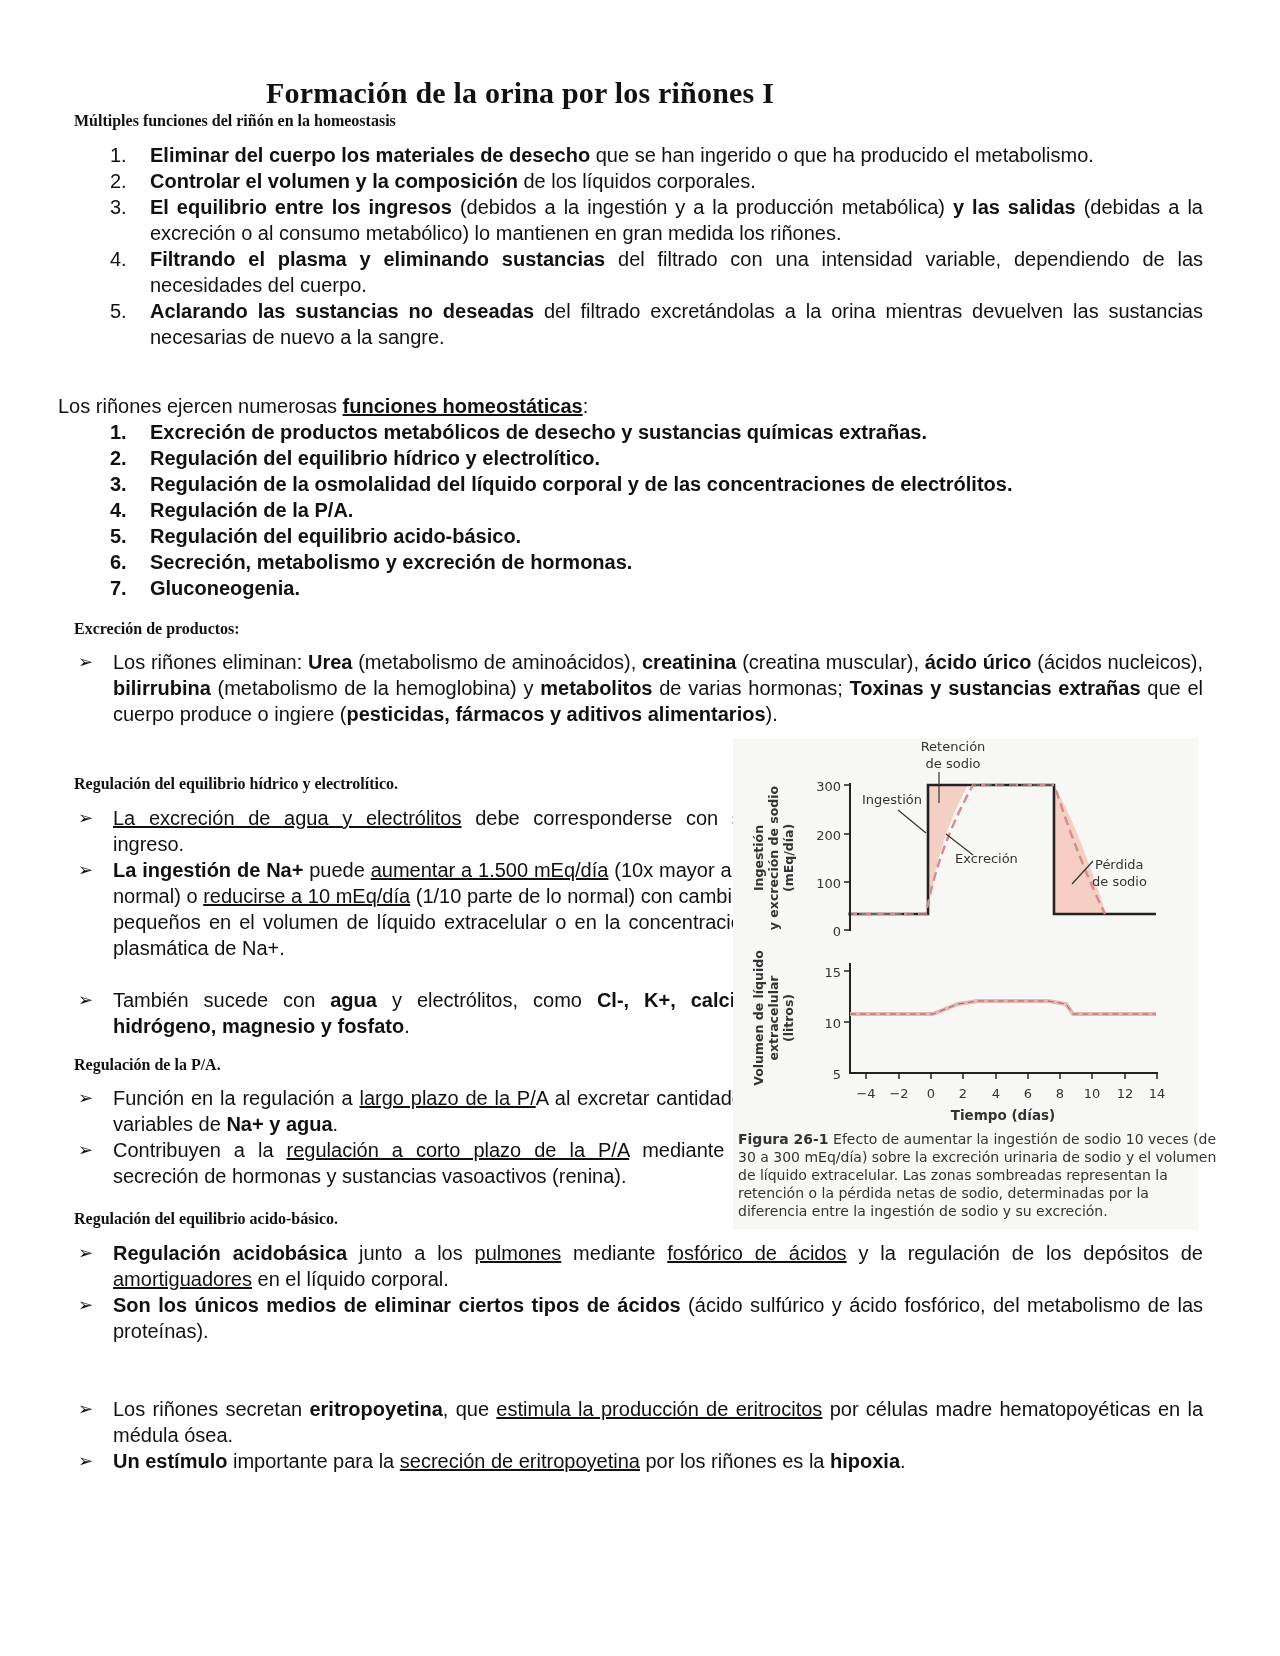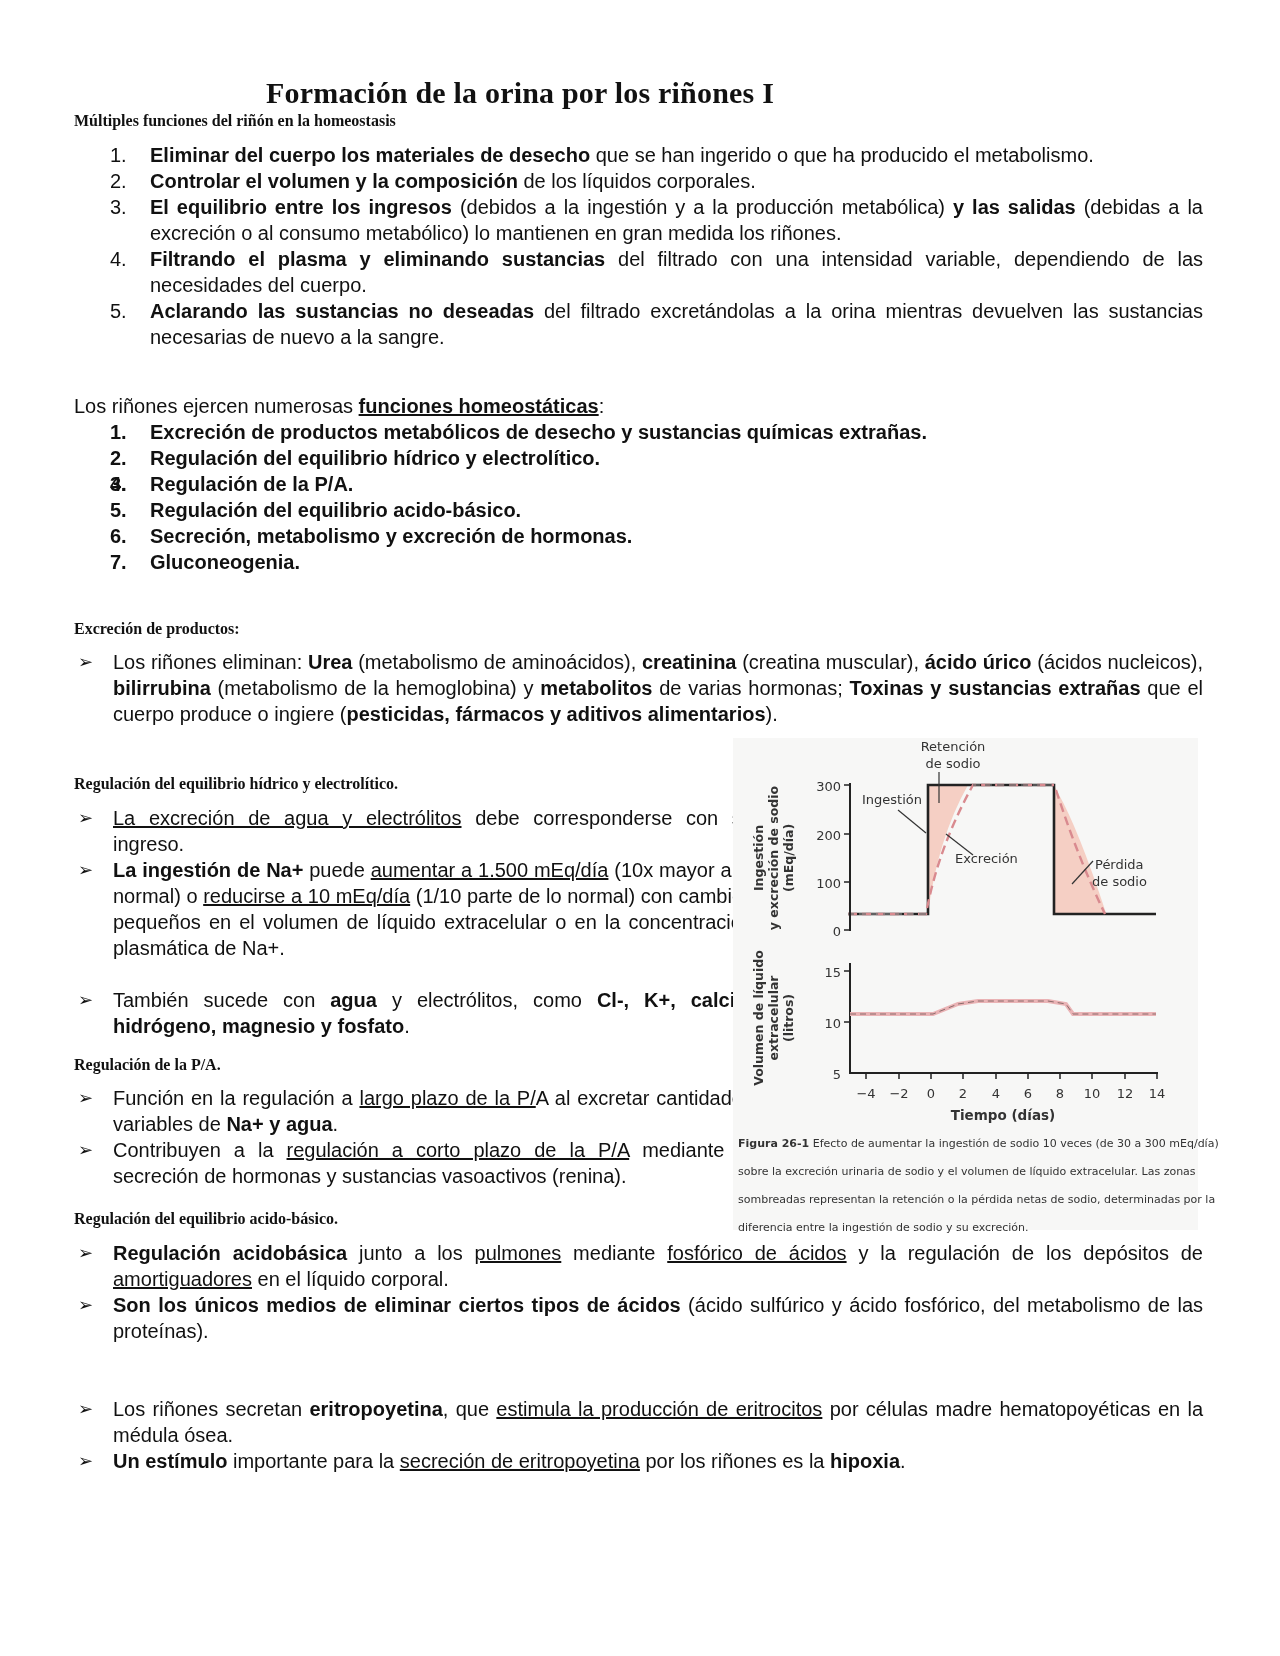--- a/index.html
+++ b/index.html
@@ -9,25 +9,25 @@
   .h2 { position:absolute; left:74px; font-family:"Liberation Serif", serif; font-weight:bold; font-size:16px; color:#111; white-space:nowrap; }
   .body { font-size:20px; line-height:26px; }
   .ol { position:absolute; left:110px; width:1093px; }
   .ol .li { position:relative; padding-left:40px; text-align:justify; }
   .ol .num { position:absolute; left:0; top:0; }
   .bl { position:absolute; left:78px; }
   .bl .li { position:relative; padding-left:35px; text-align:justify; }
   .bl .arrow { position:absolute; left:0; top:0; font-size:18px; }
   b { font-weight:bold; }
   u { text-decoration:underline; }
-  .para { position:absolute; left:74px; }
+  .para { position:absolute; left:58px; }
   
   .figure { position:absolute; left:770px; top:775px; width:490px; height:520px; background:#f7f7f6; }
   .fig-svg { position:absolute; left:0; top:0; }
-  .caption { position:absolute; left:5px; top:418px; width:482px; font-family:"DejaVu Sans", sans-serif; font-size:11px; line-height:28px; color:#333; }
+  .caption { position:absolute; left:5px; top:418px; width:482px; font-family:"DejaVu Sans", sans-serif; font-size:14px; line-height:18px; color:#333; }
   .caption .cap-label { font-weight:bold; }
 </style>
 </head>
 <body>
 
 <div class="page">
 
   <div class="title">Formación de la orina por los riñones I</div>
 
   <div class="h2" style="top:112px;">Múltiples funciones del riñón en la homeostasis</div>
@@ -36,21 +36,21 @@
     <div class="li"><span class="num">2.</span><b>Controlar el volumen y la composición</b><span> de los líquidos corporales.</span></div>
     <div class="li"><span class="num">3.</span><b>El equilibrio entre los ingresos</b><span> (debidos a la ingestión y a la producción metabólica) </span><b>y las salidas</b><span> (debidas a la excreción o al consumo metabólico) lo mantienen en gran medida los riñones.</span></div>
     <div class="li"><span class="num">4.</span><b>Filtrando el plasma y eliminando sustancias</b><span> del filtrado con una intensidad variable, dependiendo de las necesidades del cuerpo.</span></div>
     <div class="li"><span class="num">5.</span><b>Aclarando las sustancias no deseadas</b><span> del filtrado excretándolas a la orina mientras devuelven las sustancias necesarias de nuevo a la sangre.</span></div>
   </div>
 
   <div class="para body" style="top:393px;"><span>Los riñones ejercen numerosas </span><b><u>funciones homeostáticas</u></b><span>:</span></div>
   <div class="ol body" style="top:419px;">
     <div class="li"><b class="num">1.</b><b>Excreción de productos metabólicos de desecho y sustancias químicas extrañas.</b></div>
     <div class="li"><b class="num">2.</b><b>Regulación del equilibrio hídrico y electrolítico.</b></div>
-    <div class="li"><b class="num">3.</b></div>
+    <div class="li"><b class="num">3.</b><b>Regulación de la osmolalidad del líquido corporal y de las concentraciones de electrólitos.</b></div>
     <div class="li"><b class="num">4.</b><b>Regulación de la P/A.</b></div>
     <div class="li"><b class="num">5.</b><b>Regulación del equilibrio acido-básico.</b></div>
     <div class="li"><b class="num">6.</b><b>Secreción, metabolismo y excreción de hormonas.</b></div>
     <div class="li"><b class="num">7.</b><b>Gluconeogenia.</b></div>
   </div>
 
   <div class="h2" style="top:620px;">Excreción de productos:</div>
   <div class="bl body" style="top:649px; width:1125px;">
     <div class="li"><span class="arrow">➢</span><span>Los riñones eliminan: </span><b>Urea</b><span> (metabolismo de aminoácidos), </span><b>creatinina</b><span> (creatina muscular), </span><b>ácido úrico</b><span> (ácidos nucleicos), </span><b>bilirrubina</b><span> (metabolismo de la hemoglobina) y </span><b>metabolitos</b><span> de varias hormonas; </span><b>Toxinas y sustancias extrañas</b><span> que el cuerpo produce o ingiere (</span><b>pesticidas, fármacos y aditivos alimentarios</b><span>).</span></div>
   </div>

